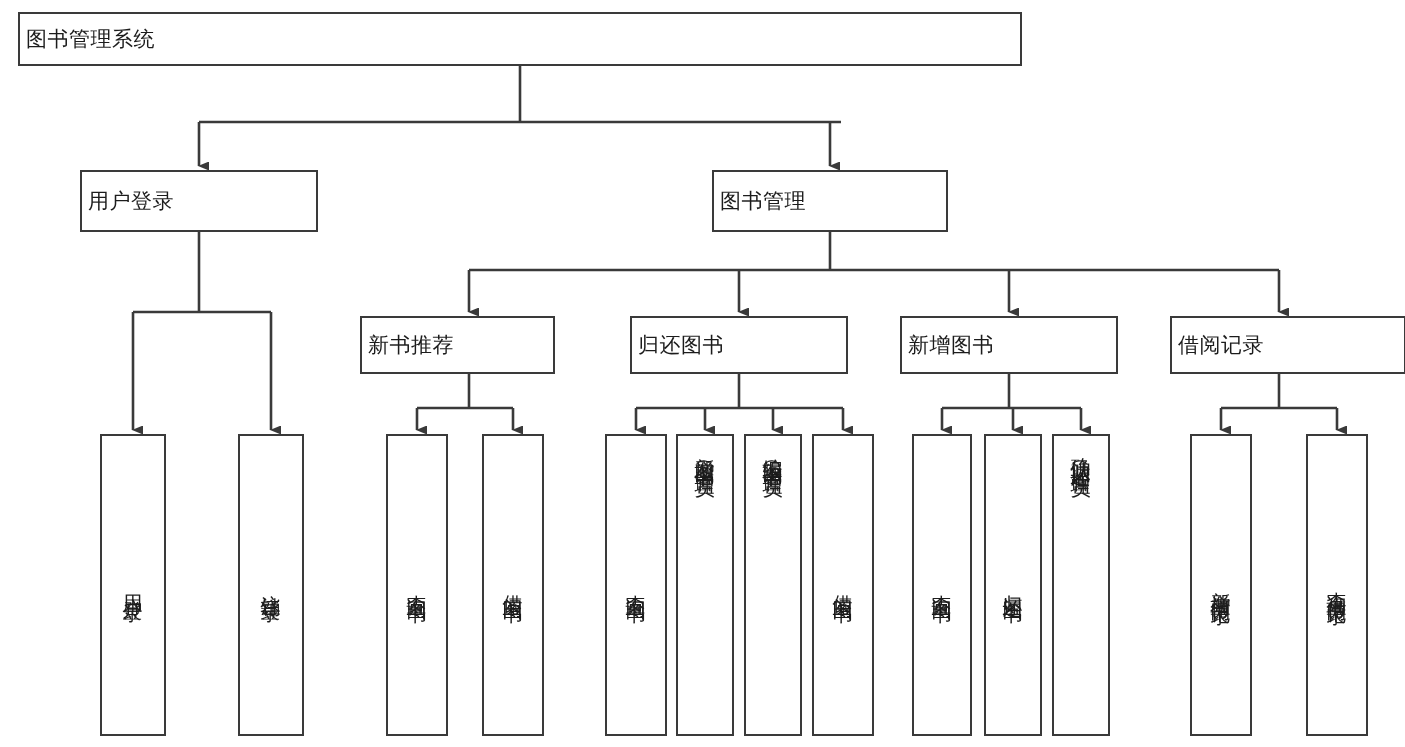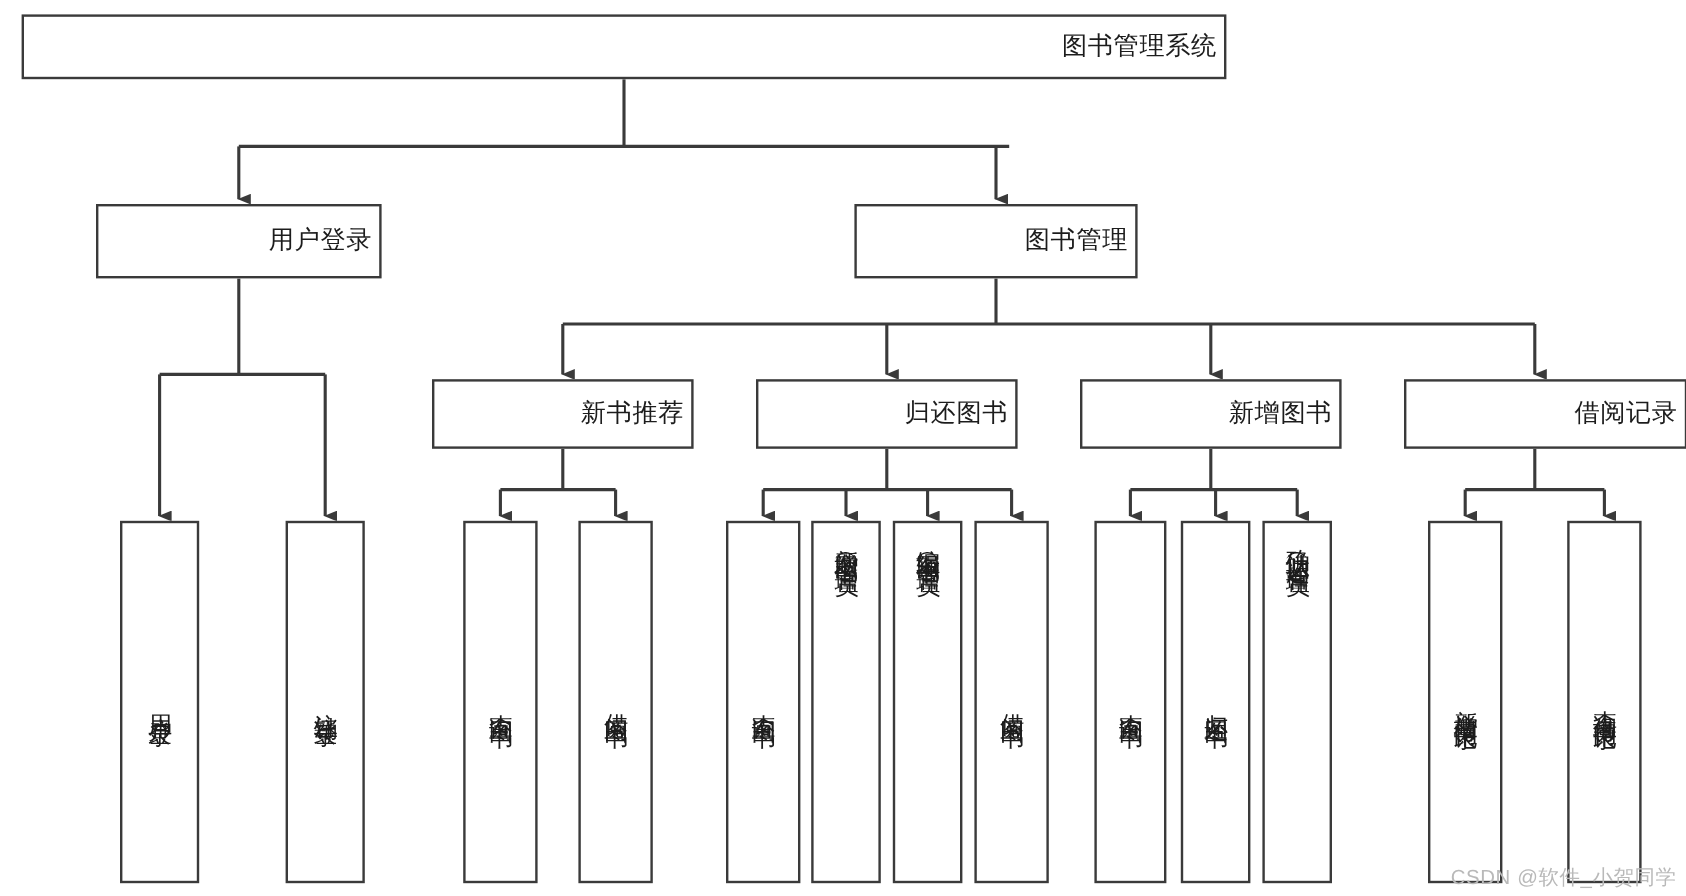--- a/index.html
+++ b/index.html
@@ -25,21 +25,21 @@
     height: 747px;
     pointer-events: none;
   }
   .node {
     position: absolute;
     box-sizing: border-box;
     background: #ffffff;
     border: 2px solid #3a3a3a;
     display: flex;
     align-items: center;
-    justify-content: flex-end;
+    justify-content: flex-start;
   }
   .node.horiz {
     padding: 2px 6px;
   }
   .node-label {
     font-size: 21px;
     color: #1c1c1c;
     line-height: 1.18;
     letter-spacing: 0.5px;
     white-space: nowrap;
@@ -131,21 +131,21 @@
     <span class="node-label">图书管理系统</span>
   </div>
 
   <div class="node horiz" style="left:80px; top:170px; width:238px; height:62px;">
     <span class="node-label">用户登录</span>
   </div>
   <div class="node horiz" style="left:712px; top:170px; width:236px; height:62px;">
     <span class="node-label">图书管理</span>
   </div>
 
-  <div class="node horiz" style="left:360px; top:316px; width:218px; height:58px;">
+  <div class="node horiz" style="left:360px; top:316px; width:195px; height:58px;">
     <span class="node-label">新书推荐</span>
   </div>
   <div class="node horiz" style="left:630px; top:316px; width:218px; height:58px;">
     <span class="node-label">归还图书</span>
   </div>
   <div class="node horiz" style="left:900px; top:316px; width:218px; height:58px;">
     <span class="node-label">新增图书</span>
   </div>
   <div class="node horiz" style="left:1170px; top:316px; width:236px; height:58px;">
     <span class="node-label">借阅记录</span>
@@ -188,15 +188,14 @@
     <span class="node-label">确认归还（管理员）</span>
   </div>
 
   <div class="node vert centered" style="left:1190px; top:434px; width:62px; height:302px;">
     <span class="node-label">新增借阅记录</span>
   </div>
   <div class="node vert centered" style="left:1306px; top:434px; width:62px; height:302px;">
     <span class="node-label">查询借阅记录</span>
   </div>
 
-  <div class="watermark">CSDN @软件_小贺同学</div>
 
 </div>
 
 </body></html>

